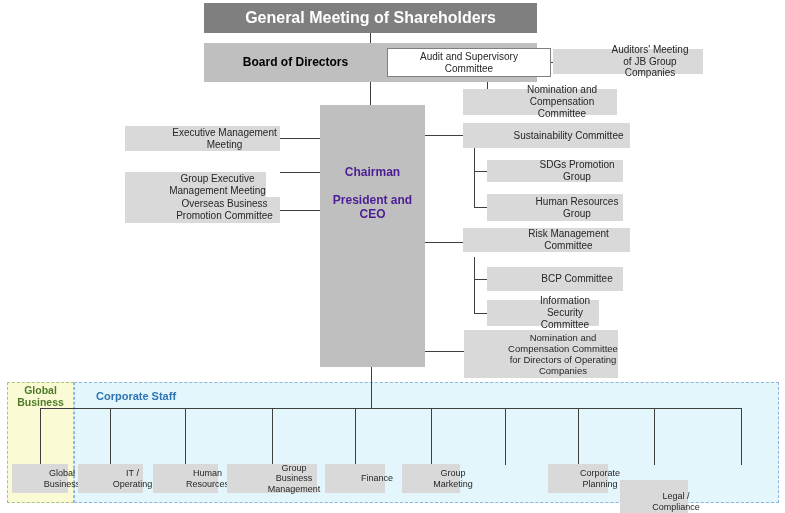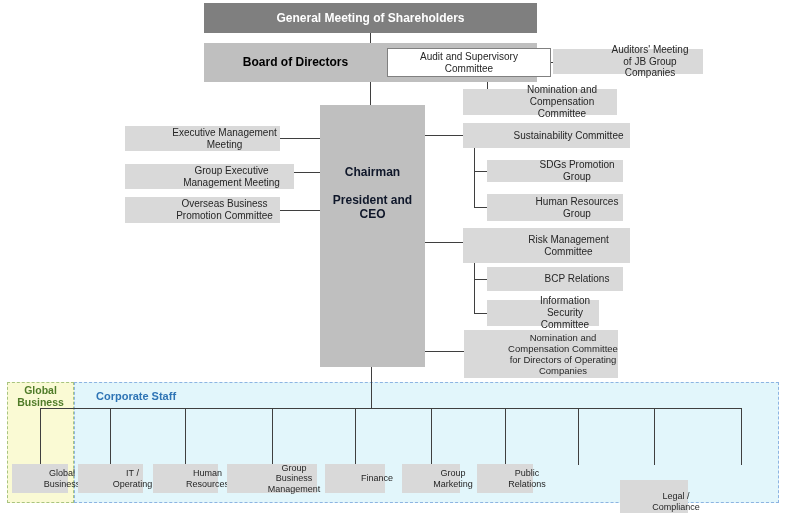--- a/index.html
+++ b/index.html
@@ -14,30 +14,30 @@
     position:relative; width:785px; height:513px; overflow:hidden;
     font-family:"Liberation Sans", sans-serif; background:#ffffff;
   }
   .box{
     position:absolute; display:flex; align-items:center; justify-content:center;
     text-align:center; white-space:pre-line; line-height:1.18;
     font-size:10px; color:var(--box-text); box-sizing:border-box;
   }
   .box--light{ background:var(--box-fill);padding-left:44px; }
   .box--medium{ background:var(--bar-fill); }
-  .box--dark{ background:var(--header-fill); color:var(--header-text); font-weight:bold; font-size:12px; }
+  .box--dark{ background:var(--header-fill); color:var(--header-text); font-weight:bold; font-size:16px; }
   .box--white{ background:#ffffff; border:1px solid #808080; }
   .box--bottom{ font-size:9px; }
   .board-label{
     position:absolute; left:0; top:0; width:183px; height:100%;
     display:flex; align-items:center; justify-content:center;
     font-weight:bold; font-size:12px; color:#000000;
   }
   .chairman{
-    font-weight:bold; font-size:12px; color:#0f172a; padding-bottom:86px;
+    font-weight:bold; font-size:12px; color:#4c1d95; padding-bottom:86px;
   }
   .region{ position:absolute; box-sizing:border-box; }
   .region--global{
     left:7px; top:382px; width:67px; height:121px;
     background:var(--global-region-fill); border:1px dashed var(--global-region-border);
   }
   .region--staff{
     left:74px; top:382px; width:705px; height:121px;
     background:var(--staff-region-fill); border:1px dashed var(--staff-region-border);
   }
@@ -105,52 +105,52 @@
 Committee</div>
 
   <div class="box box--light" style="left:553px;top:49px;width:150px;height:25px">Auditors' Meeting
 of JB Group Companies</div>
 
   <div class="box box--light" style="left:463px;top:89px;width:154px;height:26px">Nomination and
 Compensation Committee</div>
 
   <div class="box box--light" style="left:125px;top:126px;width:155px;height:25px">Executive Management
 Meeting</div>
-  <div class="box box--light" style="left:125px;top:164px;width:169px;height:25px">Group Executive
+  <div class="box box--light" style="left:125px;top:172px;width:141px;height:25px">Group Executive
 Management Meeting</div>
   <div class="box box--light" style="left:125px;top:197px;width:155px;height:26px">Overseas Business
 Promotion Committee</div>
 
   <div class="box box--medium chairman" style="left:320px;top:105px;width:105px;height:262px">Chairman
 
 President and
 CEO</div>
 
   <div class="box box--light" style="left:463px;top:123px;width:167px;height:25px">Sustainability Committee</div>
   <div class="box box--light" style="left:487px;top:160px;width:136px;height:22px">SDGs Promotion Group</div>
   <div class="box box--light" style="left:487px;top:194px;width:136px;height:27px">Human Resources
 Group</div>
-  <div class="box box--light" style="left:463px;top:228px;width:167px;height:35px">Risk Management
+  <div class="box box--light" style="left:463px;top:228px;width:167px;height:24px">Risk Management
 Committee</div>
-  <div class="box box--light" style="left:487px;top:267px;width:136px;height:24px">BCP Relations</div>
+  <div class="box box--light" style="left:487px;top:267px;width:136px;height:24px">BCP Committee</div>
   <div class="box box--light" style="left:487px;top:300px;width:112px;height:26px">Information Security
 Committee</div>
   <div class="box box--light" style="left:464px;top:330px;width:154px;height:48px;font-size:9.5px">Nomination and
 Compensation Committee
 for Directors of Operating
 Companies</div>
 
   <div class="box box--light box--bottom" style="left:12px;top:464px;width:56px;height:29px">Global
 Business</div>
   <div class="box box--light box--bottom" style="left:78px;top:464px;width:65px;height:29px">IT / Operating</div>
   <div class="box box--light box--bottom" style="left:153px;top:464px;width:65px;height:29px">Human
 Resources</div>
   <div class="box box--light box--bottom" style="left:227px;top:464px;width:90px;height:29px">Group Business
 Management</div>
   <div class="box box--light box--bottom" style="left:325px;top:464px;width:60px;height:29px">Finance</div>
   <div class="box box--light box--bottom" style="left:402px;top:464px;width:58px;height:29px">Group
 Marketing</div>
-  <div class="box box--light box--bottom" style="left:477px;top:464px;width:56px;height:29px">Public
-Relations</div>
+  <div class="box box--light box--bottom" style="left:548px;top:464px;width:60px;height:29px">Corporate
+Planning</div>
   <div class="box box--light box--bottom" style="left:620px;top:480px;width:68px;height:43px">Legal /
 Compliance</div>
 
 </div>
 
 </body></html>

